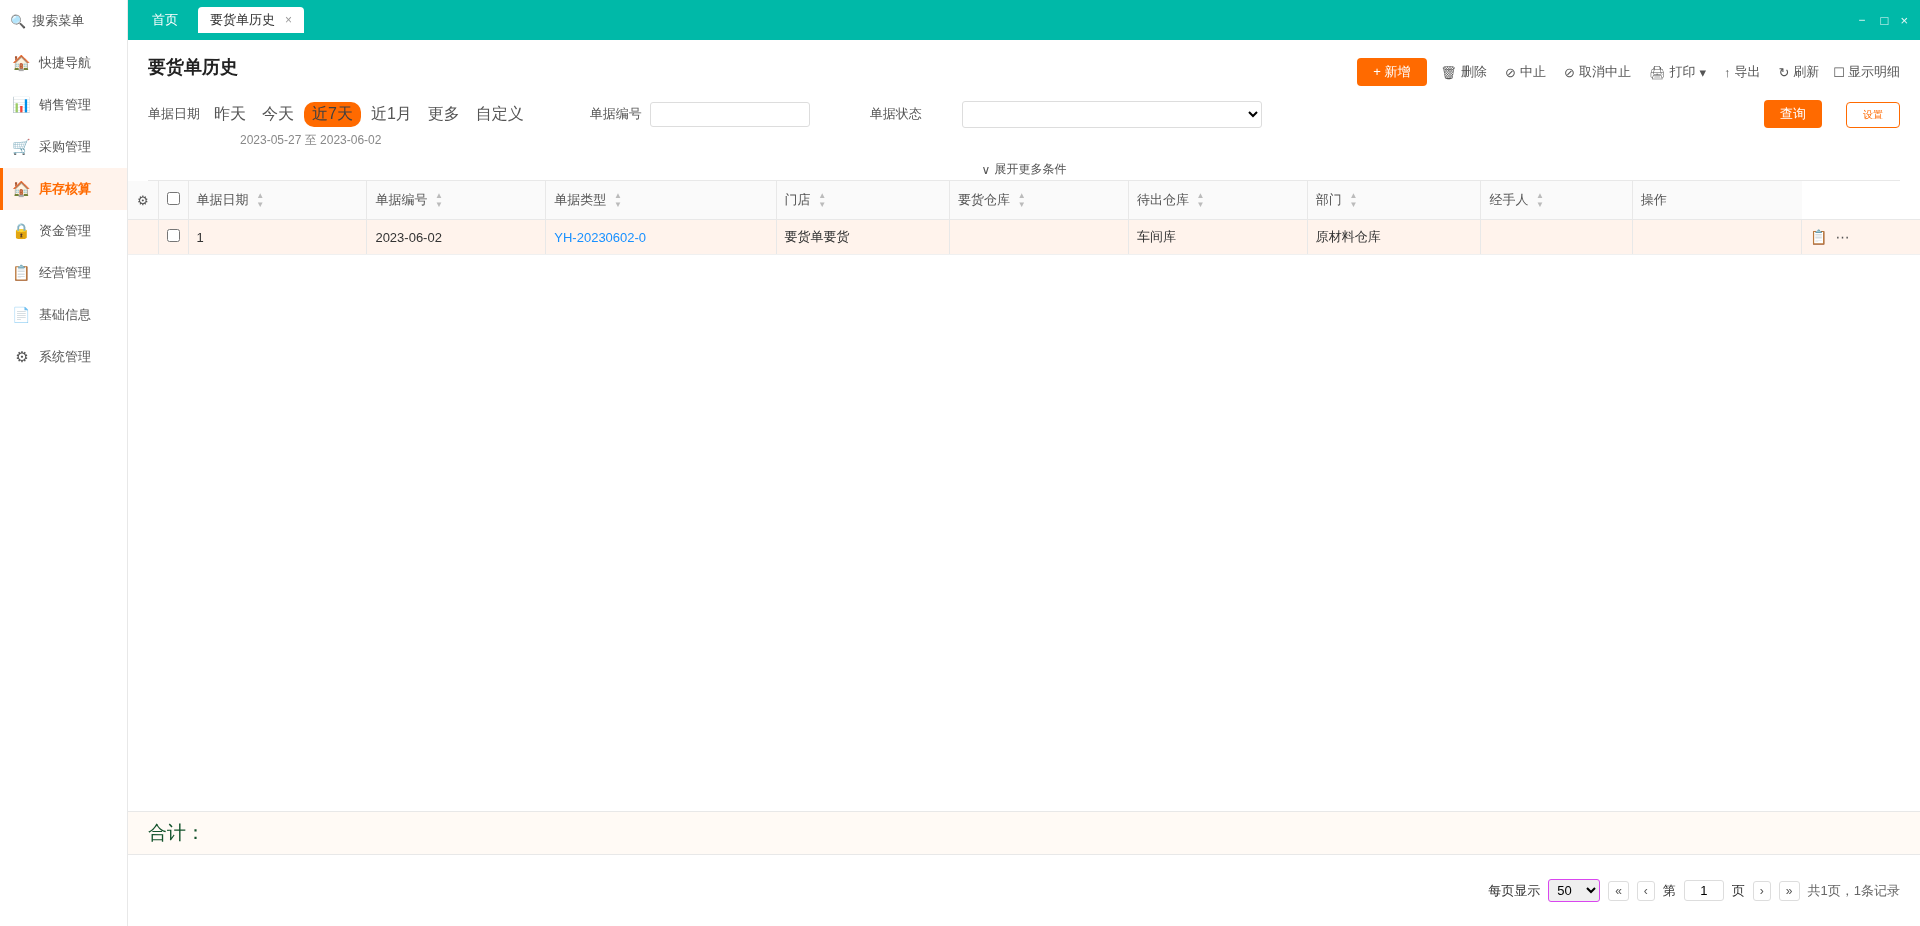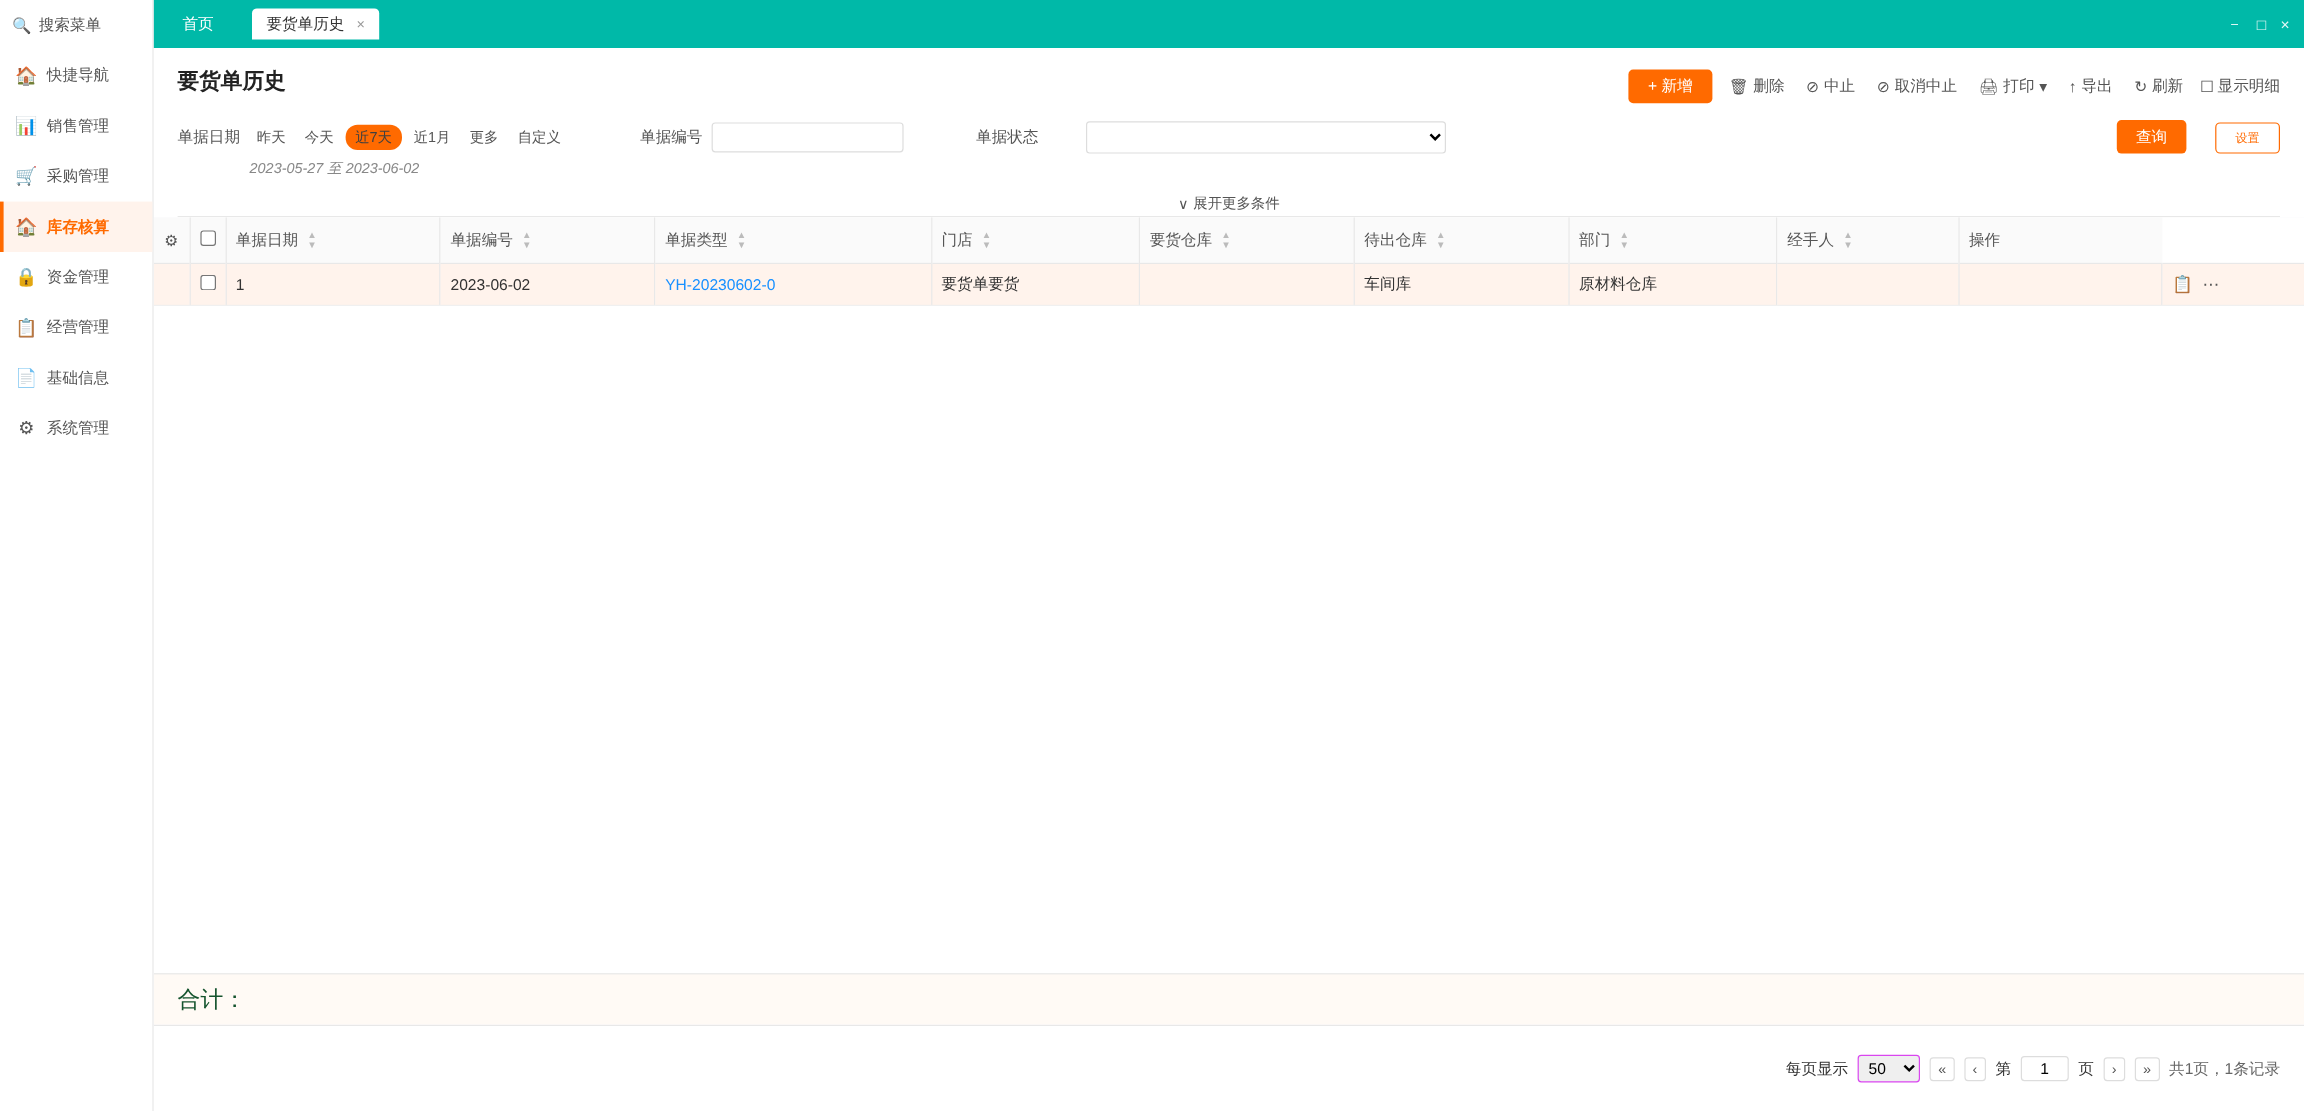--- a/index.html
+++ b/index.html
@@ -58,21 +58,21 @@
       overflow: hidden;
     }
 
     
     .topbar {
       background: #00b9a8;
       height: 40px;
       display: flex;
       align-items: center;
       padding: 0 12px;
-      gap: 20px;
+      gap: 8px;
       flex-shrink: 0;
     }
     .tab {
       padding: 4px 12px;
       border-radius: 4px 4px 0 0;
       cursor: pointer;
       font-size: 13px;
       color: rgba(255,255,255,0.85);
       display: flex;
       align-items: center;
@@ -184,21 +184,21 @@
     }
     .date-shortcuts {
       display: flex;
       align-items: center;
       gap: 4px;
     }
     .date-shortcut {
       padding: 2px 6px;
       border-radius: 3px;
       cursor: pointer;
-      font-size: 12px;
+      font-size: 16px;
       color: #555;
     }
     .date-shortcut.active {
       background: #ff6a00;
       color: #404040;
       border-radius: 10px;
       padding: 2px 8px;
     }
     .date-range-text {
       font-size: 12px;
@@ -495,21 +495,21 @@
             <select class="filter-select filter-select-wide">
               <option value=""></option>
             </select>
           </div>
 
           <div style="margin-left: auto; display: flex; gap: 24px; align-items: flex-end;">
             <button class="btn-primary">查询</button>
             <button class="btn-secondary">设置</button>
           </div>
         </div>
-        <div style="margin-top: 4px; margin-left: 60px; font-style: italic;">
+        <div style="margin-top: 4px; margin-left: 92px;">
           <span class="date-range-text">2023-05-27 至 2023-06-02</span>
         </div>
         <div class="expand-more" style="justify-content: center; margin-top: 6px;">
           <span>∨</span>
           <span>展开更多条件</span>
         </div>
       </div>
     </div>
 
     <div class="table-area">

